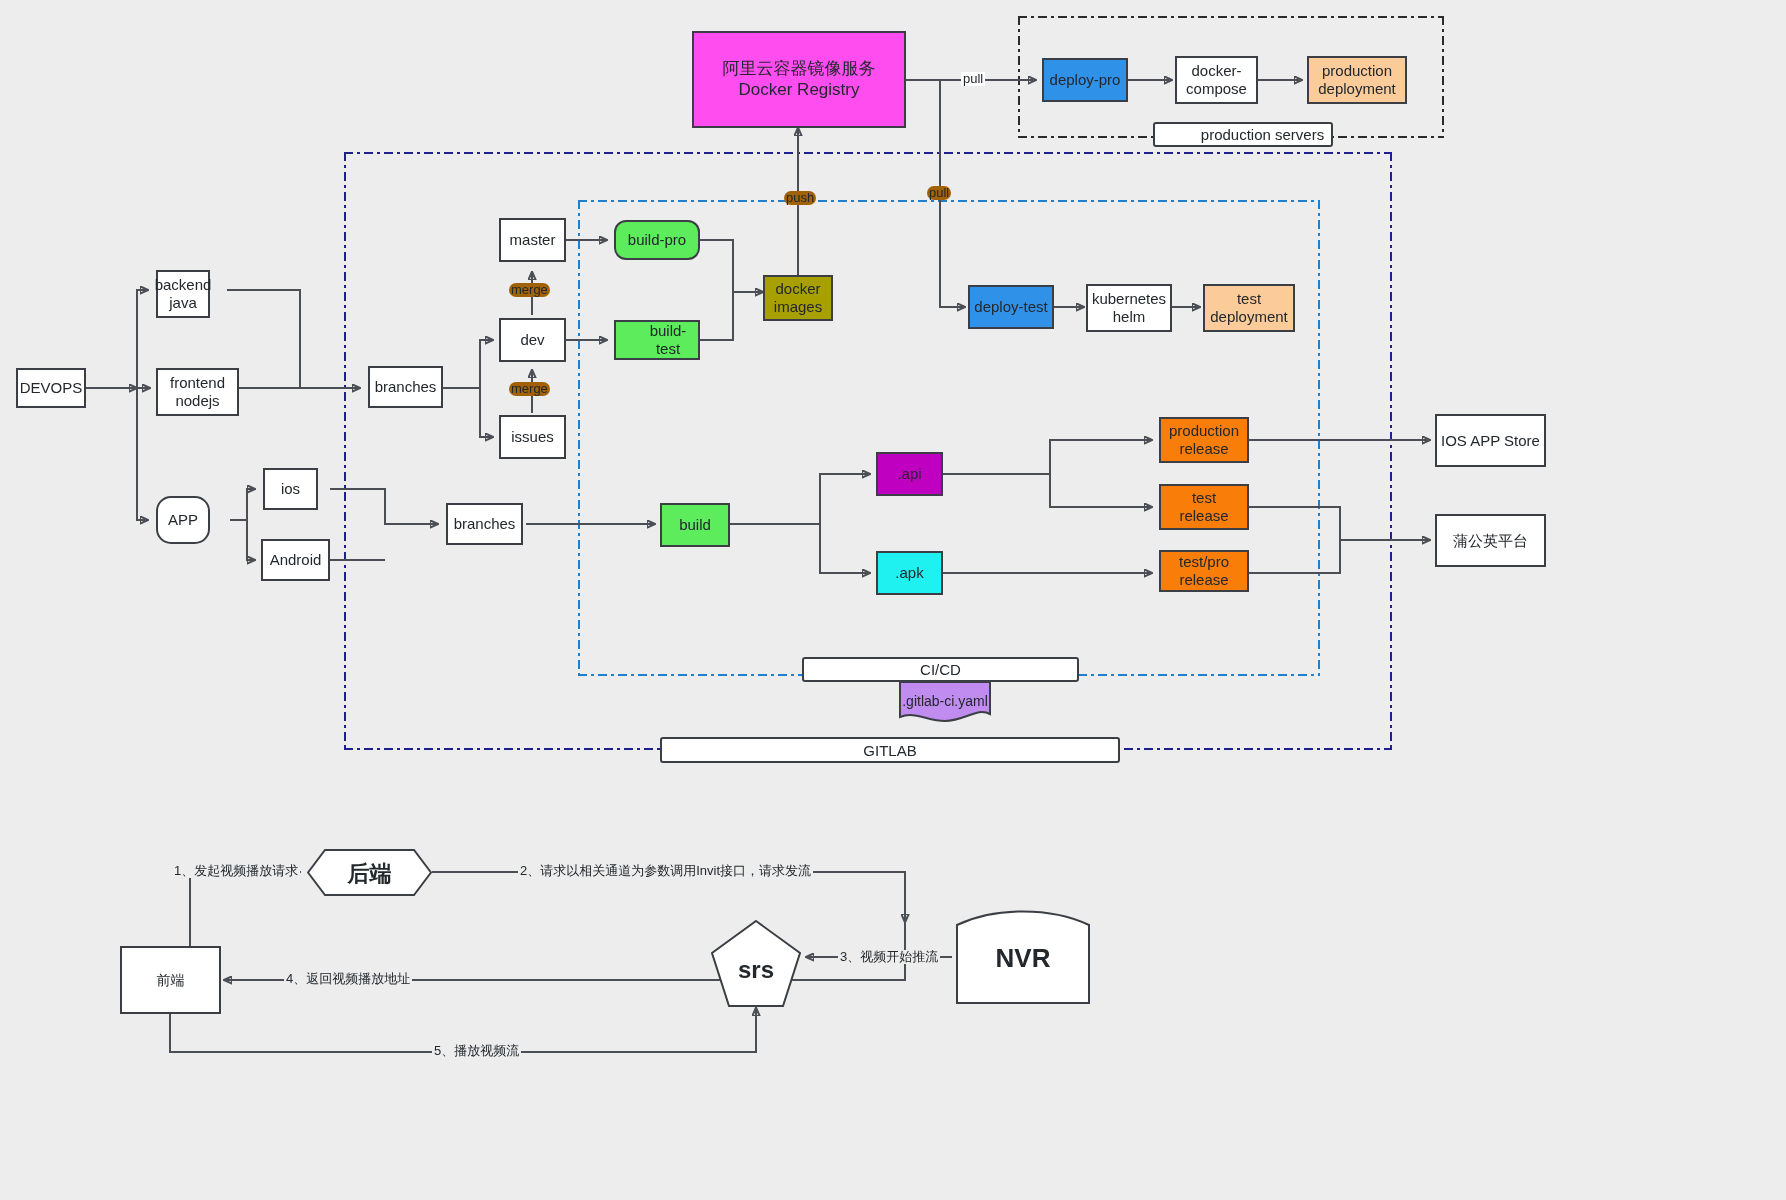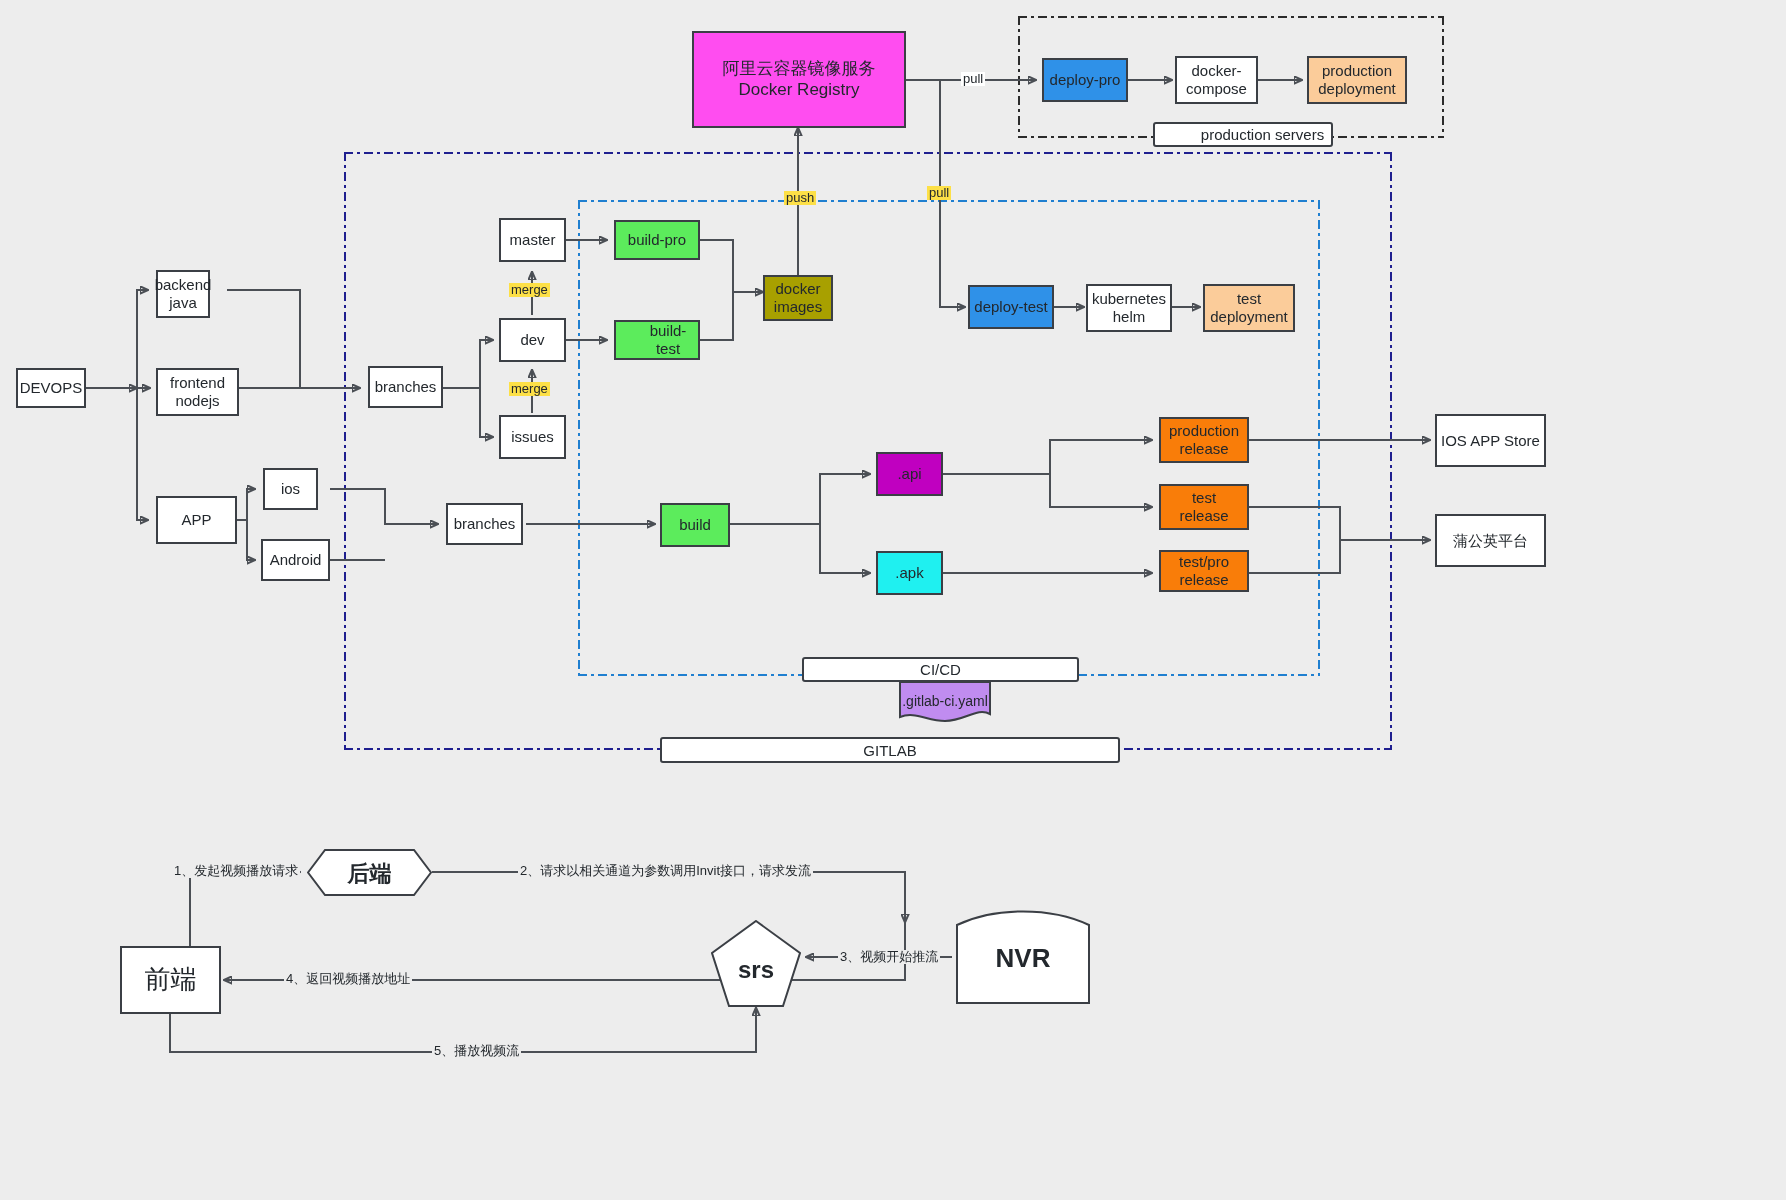--- a/index.html
+++ b/index.html
@@ -28,21 +28,21 @@
     position:absolute;box-sizing:border-box;background:#fff;border:2px solid #3b3f45;
     border-radius:3px;display:flex;align-items:center;justify-content:center;
     font-size:15px;color:#23282d;
   }
 
   
   .etxt{
     position:absolute;background:#ededed;color:#23282d;font-size:13px;
     padding:0 2px;white-space:nowrap;line-height:1.1;
   }
-  .etxt.onwhite{background:#fde047;}
+  .etxt.onwhite{background:#a16207;border-radius:7px;}
 
   
   svg.wires{position:absolute;left:0;top:0;width:1786px;height:1200px;overflow:visible;}
   svg.wires path,svg.wires line{fill:none;stroke:#4b4f55;stroke-width:2;}
 
   
   .docshape{position:absolute;}
   .docshape .lbl{position:absolute;left:0;right:0;top:12px;text-align:center;font-size:14px;color:#23282d;}
 
   
@@ -127,40 +127,40 @@
   </svg>
 
   <div class="node" style="left:16px;top:368px;width:70px;height:40px;">DEVOPS</div>
 
   <div class="node" style="left:156px;top:270px;width:54px;height:48px;">backend
 java</div>
 
   <div class="node" style="left:156px;top:368px;width:83px;height:48px;">frontend
 nodejs</div>
 
-  <div class="node" style="left:156px;top:496px;width:81px;height:48px;">APP</div>
+  <div class="node" style="left:156px;top:496px;width:54px;height:48px;border-radius:15px;">APP</div>
 
   <div class="node" style="left:263px;top:468px;width:55px;height:42px;">ios</div>
 
   <div class="node" style="left:261px;top:539px;width:69px;height:42px;">Android</div>
 
   <div class="node" style="left:368px;top:366px;width:75px;height:42px;">branches</div>
 
   <div class="node" style="left:499px;top:218px;width:67px;height:44px;">master</div>
 
   <div class="node" style="left:499px;top:318px;width:67px;height:44px;">dev</div>
 
   <div class="node" style="left:499px;top:415px;width:67px;height:44px;">issues</div>
 
   <div class="node" style="left:446px;top:503px;width:77px;height:42px;">branches</div>
 
   <div class="etxt onwhite" style="left:509px;top:283px;">merge</div>
   <div class="etxt onwhite" style="left:509px;top:382px;">merge</div>
 
-  <div class="node" style="left:614px;top:220px;width:86px;height:40px;background:#5cec5c;">build-pro</div>
+  <div class="node" style="left:614px;top:220px;width:86px;height:40px;background:#5cec5c;border-radius:12px;">build-pro</div>
 
   <div class="node" style="left:614px;top:320px;width:86px;height:40px;background:#5cec5c;padding-left:22px;">build-test</div>
 
   <div class="node" style="left:763px;top:275px;width:70px;height:46px;background:#a8a000;">docker
 images</div>
 
   <div class="node" style="left:660px;top:503px;width:70px;height:44px;background:#5cec5c;">build</div>
 
   <div class="node" style="left:876px;top:452px;width:67px;height:44px;background:#c000c0;">.api</div>
 
@@ -221,21 +221,21 @@
 
     <path d="M432,872 L905,872 L905,922" marker-end="url(#ar)"></path>
 
     <path d="M952,957 L806,957" marker-end="url(#ar)"></path>
 
     <path d="M905,896 L905,980 L224,980" marker-end="url(#ar)"></path>
 
     <path d="M170,1014 L170,1052 L756,1052 L756,1008" marker-end="url(#ar)"></path>
   </svg>
 
-  <div class="node big" style="left:120px;top:946px;width:101px;height:68px;font-size:26px;">前端</div>
+  <div class="node big" style="left:120px;top:946px;width:101px;height:68px;font-size:14px;">前端</div>
 
   <div class="shape" style="left:307px;top:849px;width:125px;height:47px;">
     <svg width="125" height="47" viewBox="0 0 125 47">
       <path d="M18,1 L107,1 L124,23.5 L107,46 L18,46 L1,23.5 Z" fill="#ffffff" stroke="#3b3f45" stroke-width="2"></path>
     </svg>
     <div class="lbl" style="top:10px;font-size:22px;">后端</div>
   </div>
 
   <div class="shape" style="left:711px;top:920px;width:90px;height:88px;">
     <svg width="90" height="88" viewBox="0 0 90 88">

